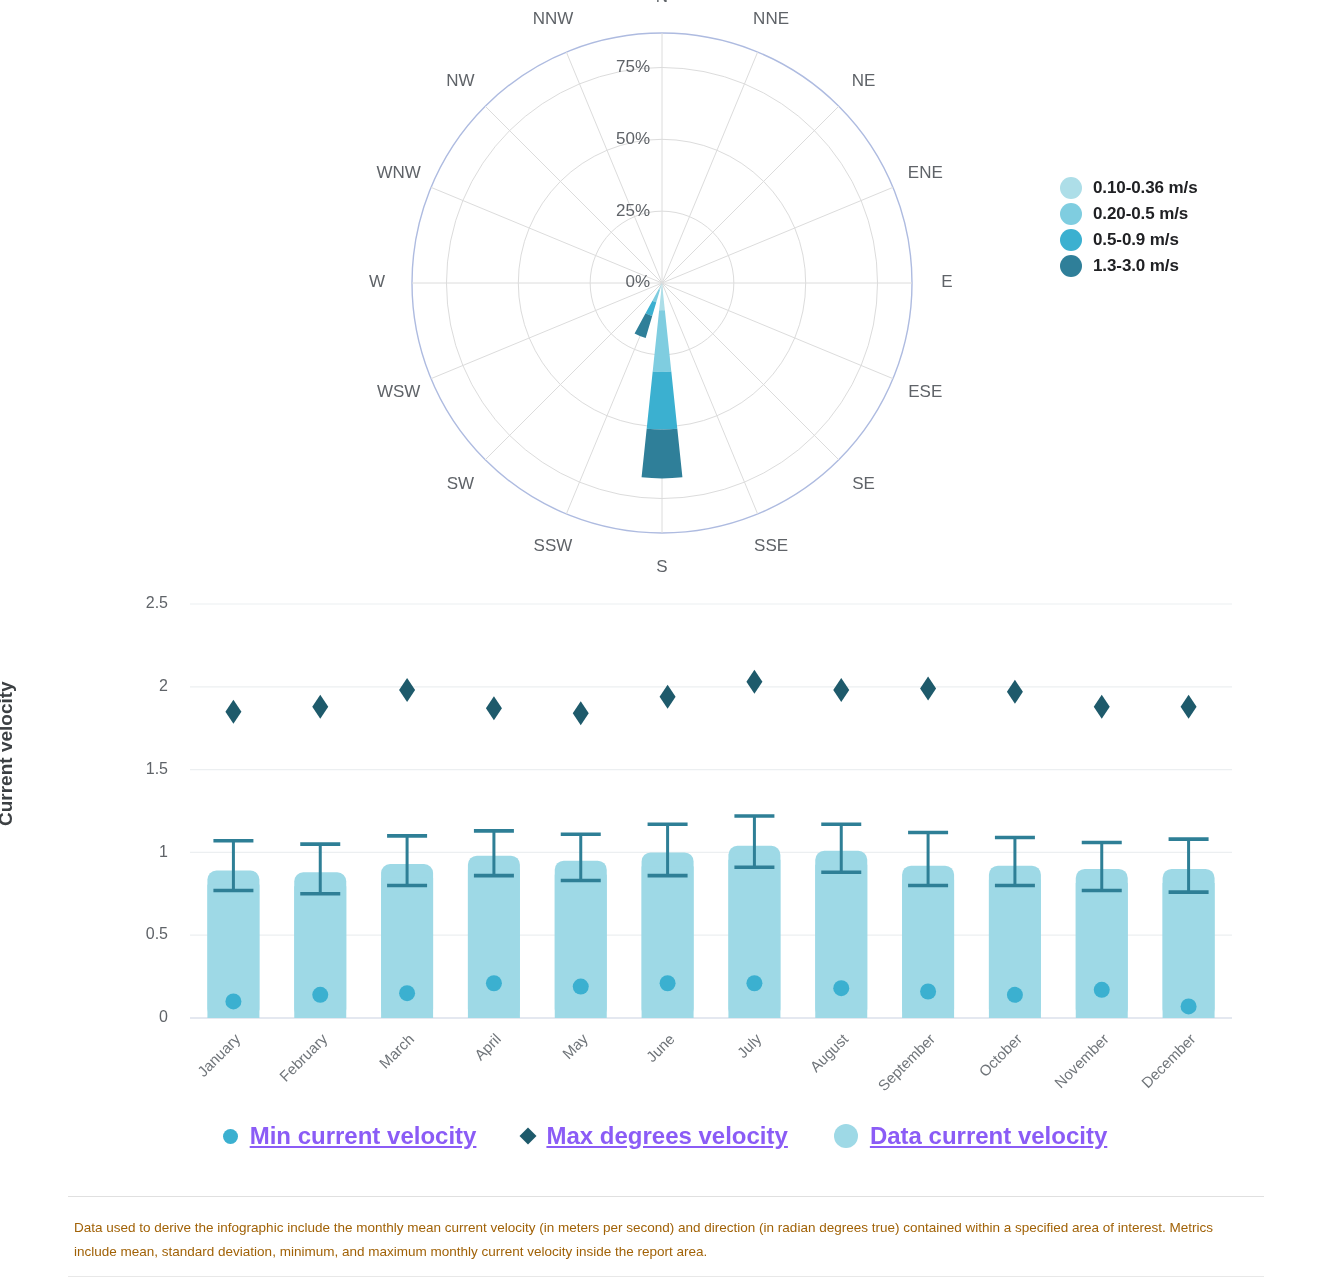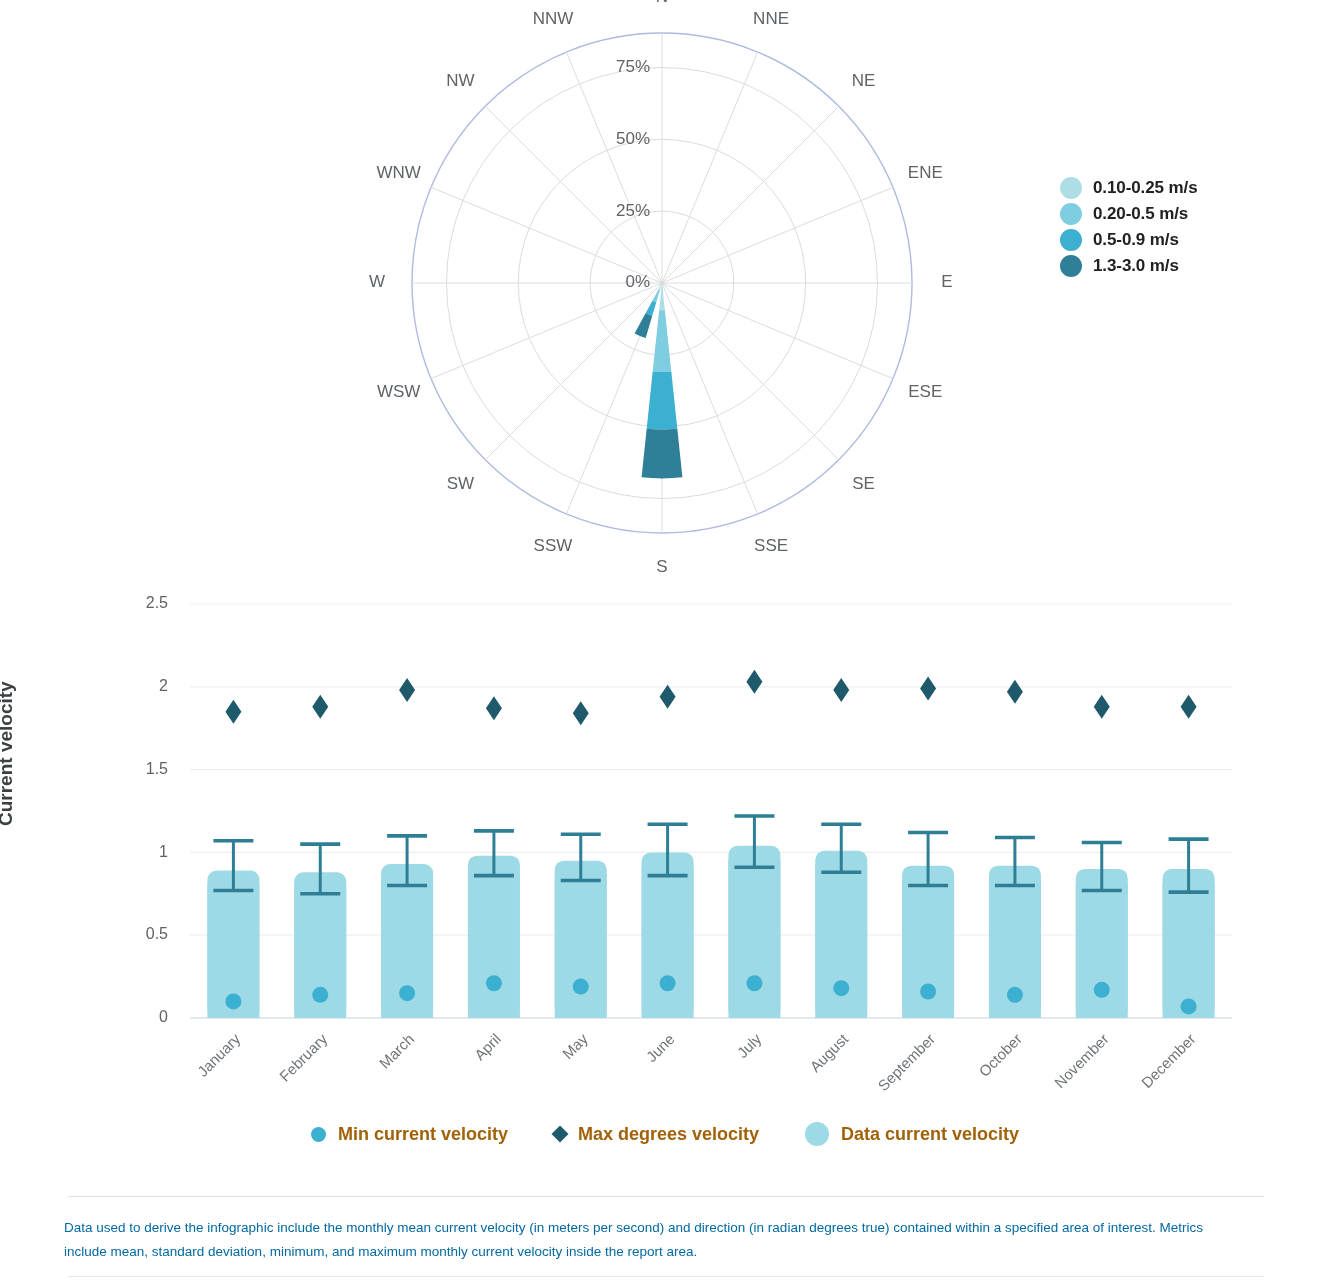--- a/index.html
+++ b/index.html
@@ -53,30 +53,30 @@
     transform:rotate(-90deg);transform-origin:left top;
     font-size:19px;font-weight:bold;color:#3c4043;white-space:nowrap;
   }
 
   
   #bar-legend{
     position:absolute;left:0;top:1122px;width:1330px;
     display:flex;justify-content:center;align-items:center;gap:46px;
   }
   .bl-item{display:flex;align-items:center;gap:12px;}
-  .bl-label{font-size:18px;font-weight:bold;color:#a16207;white-space:nowrap;}
+  .bl-label{font-size:24px;font-weight:bold;color:#8b5cf6;white-space:nowrap;text-decoration:underline;}
   .bl-dot{width:15px;height:15px;border-radius:50%;}
   .bl-diamond{width:12px;height:12px;transform:rotate(45deg);}
   .bl-bigdot{width:24px;height:24px;border-radius:50%;}
 
   
   #footer-rule{position:absolute;left:68px;top:1196px;width:1196px;height:1px;background:#e0e0e0;}
   #footnote{
-    position:absolute;left:64px;top:1216px;width:1180px;
-    font-size:13.5px;line-height:1.75;color:#0369a1;
+    position:absolute;left:74px;top:1216px;width:1180px;
+    font-size:13.5px;line-height:1.75;color:#a16207;
   }
   #bottom-rule{position:absolute;left:68px;top:1276px;width:1196px;height:1px;background:#e8e8e8;}
 </style>
 </head>
 <body>
 
 <div class="wrap">
 
   <div id="rose-section">
     <svg id="rose-svg" width="670" height="580">
@@ -127,21 +127,21 @@
         <text x="47" y="283.00000000000006" class="rose-dir-label">W</text>
         <text x="68.69433323428319" y="173.93522177594957" class="rose-dir-label">WNW</text>
         <text x="130.47456736183392" y="81.47456736183398" class="rose-dir-label">NW</text>
         <text x="222.9352217759495" y="19.69433323428325" class="rose-dir-label">NNW</text>
       </svg>
   </div>
 
   <div id="rose-legend">
       <div class="rl-row">
         <span class="rl-dot" style="background: rgb(173, 222, 232);"></span>
-        <span class="rl-text">0.10-0.25 m/s</span>
+        <span class="rl-text">0.10-0.36 m/s</span>
       </div>
       <div class="rl-row">
         <span class="rl-dot" style="background: rgb(127, 205, 224);"></span>
         <span class="rl-text">0.20-0.5 m/s</span>
       </div>
       <div class="rl-row">
         <span class="rl-dot" style="background: rgb(59, 176, 208);"></span>
         <span class="rl-text">0.5-0.9 m/s</span>
       </div>
       <div class="rl-row">

